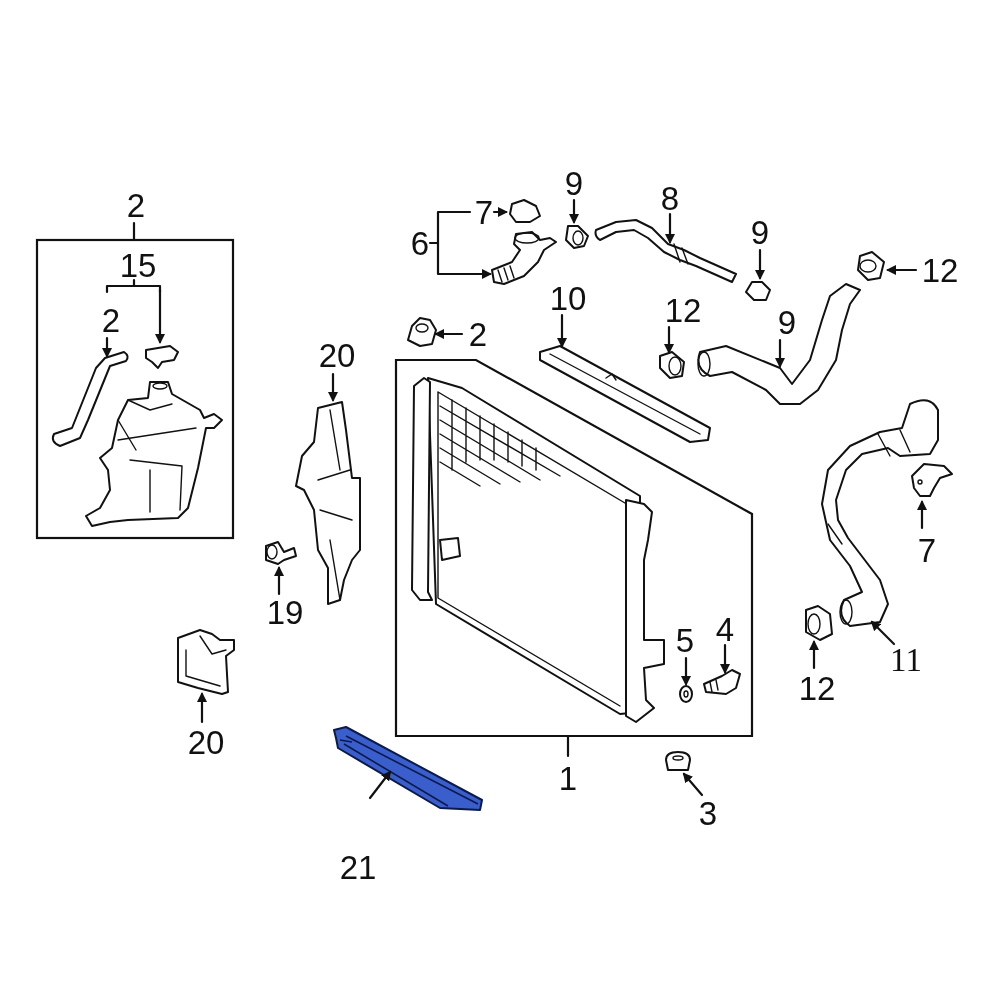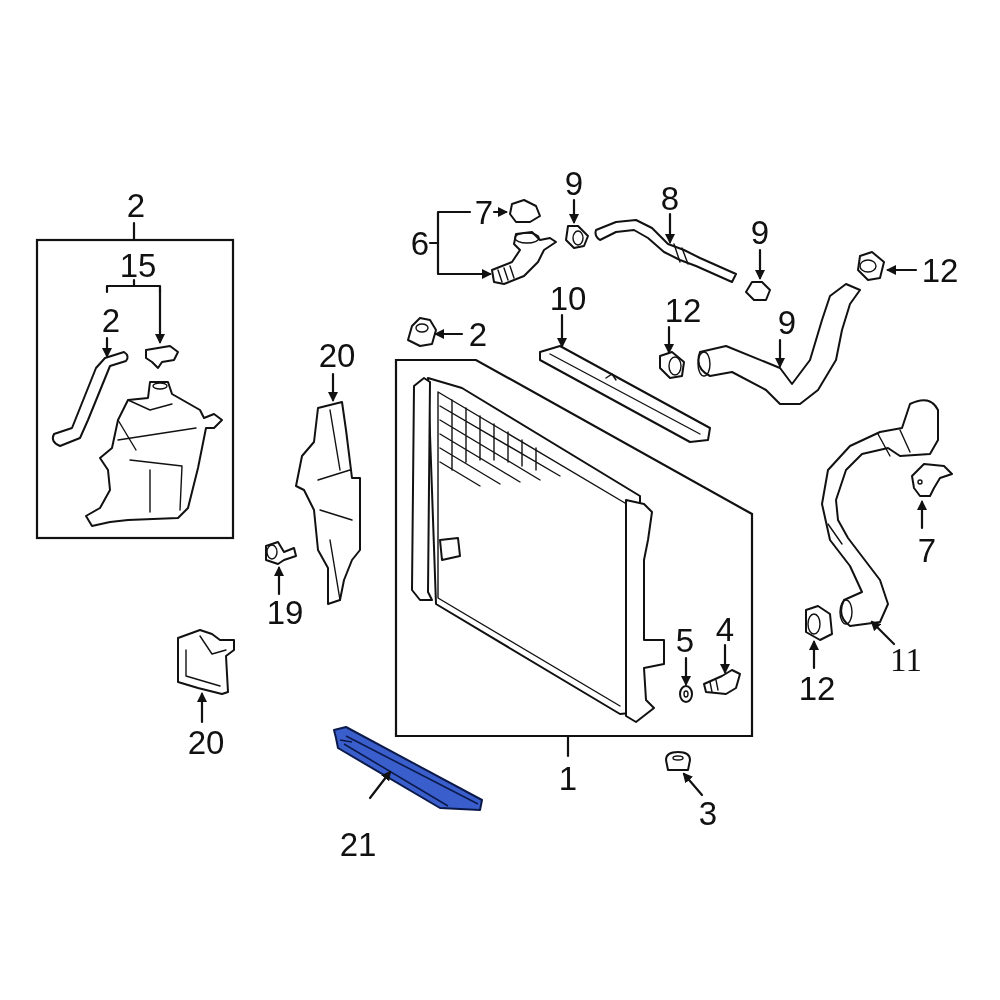--- a/index.html
+++ b/index.html
@@ -210,14 +210,14 @@
     <div class="callout" style="left: 940px; top: 270px;">12</div>
     <div class="callout" style="left: 817px; top: 688px;">12</div>
     <div class="callout" style="left: 927px; top: 550px;">7</div>
     <div class="callout" style="left: 136px; top: 205px;">2</div>
     <div class="callout" style="left: 138px; top: 265px;">15</div>
     <div class="callout" style="left: 111px; top: 320px;">2</div>
     <div class="callout" style="left: 568px; top: 298px;">10</div>
     <div class="callout" style="left: 337px; top: 355px;">20</div>
     <div class="callout" style="left: 285px; top: 612px;">19</div>
     <div class="callout" style="left: 206px; top: 742px;">20</div>
-    <div class="callout" style="left: 358px; top: 844px;">21</div>
+    <div class="callout" style="left: 358px; top: 867px;">21</div>
   </div>
 
 </body></html>

